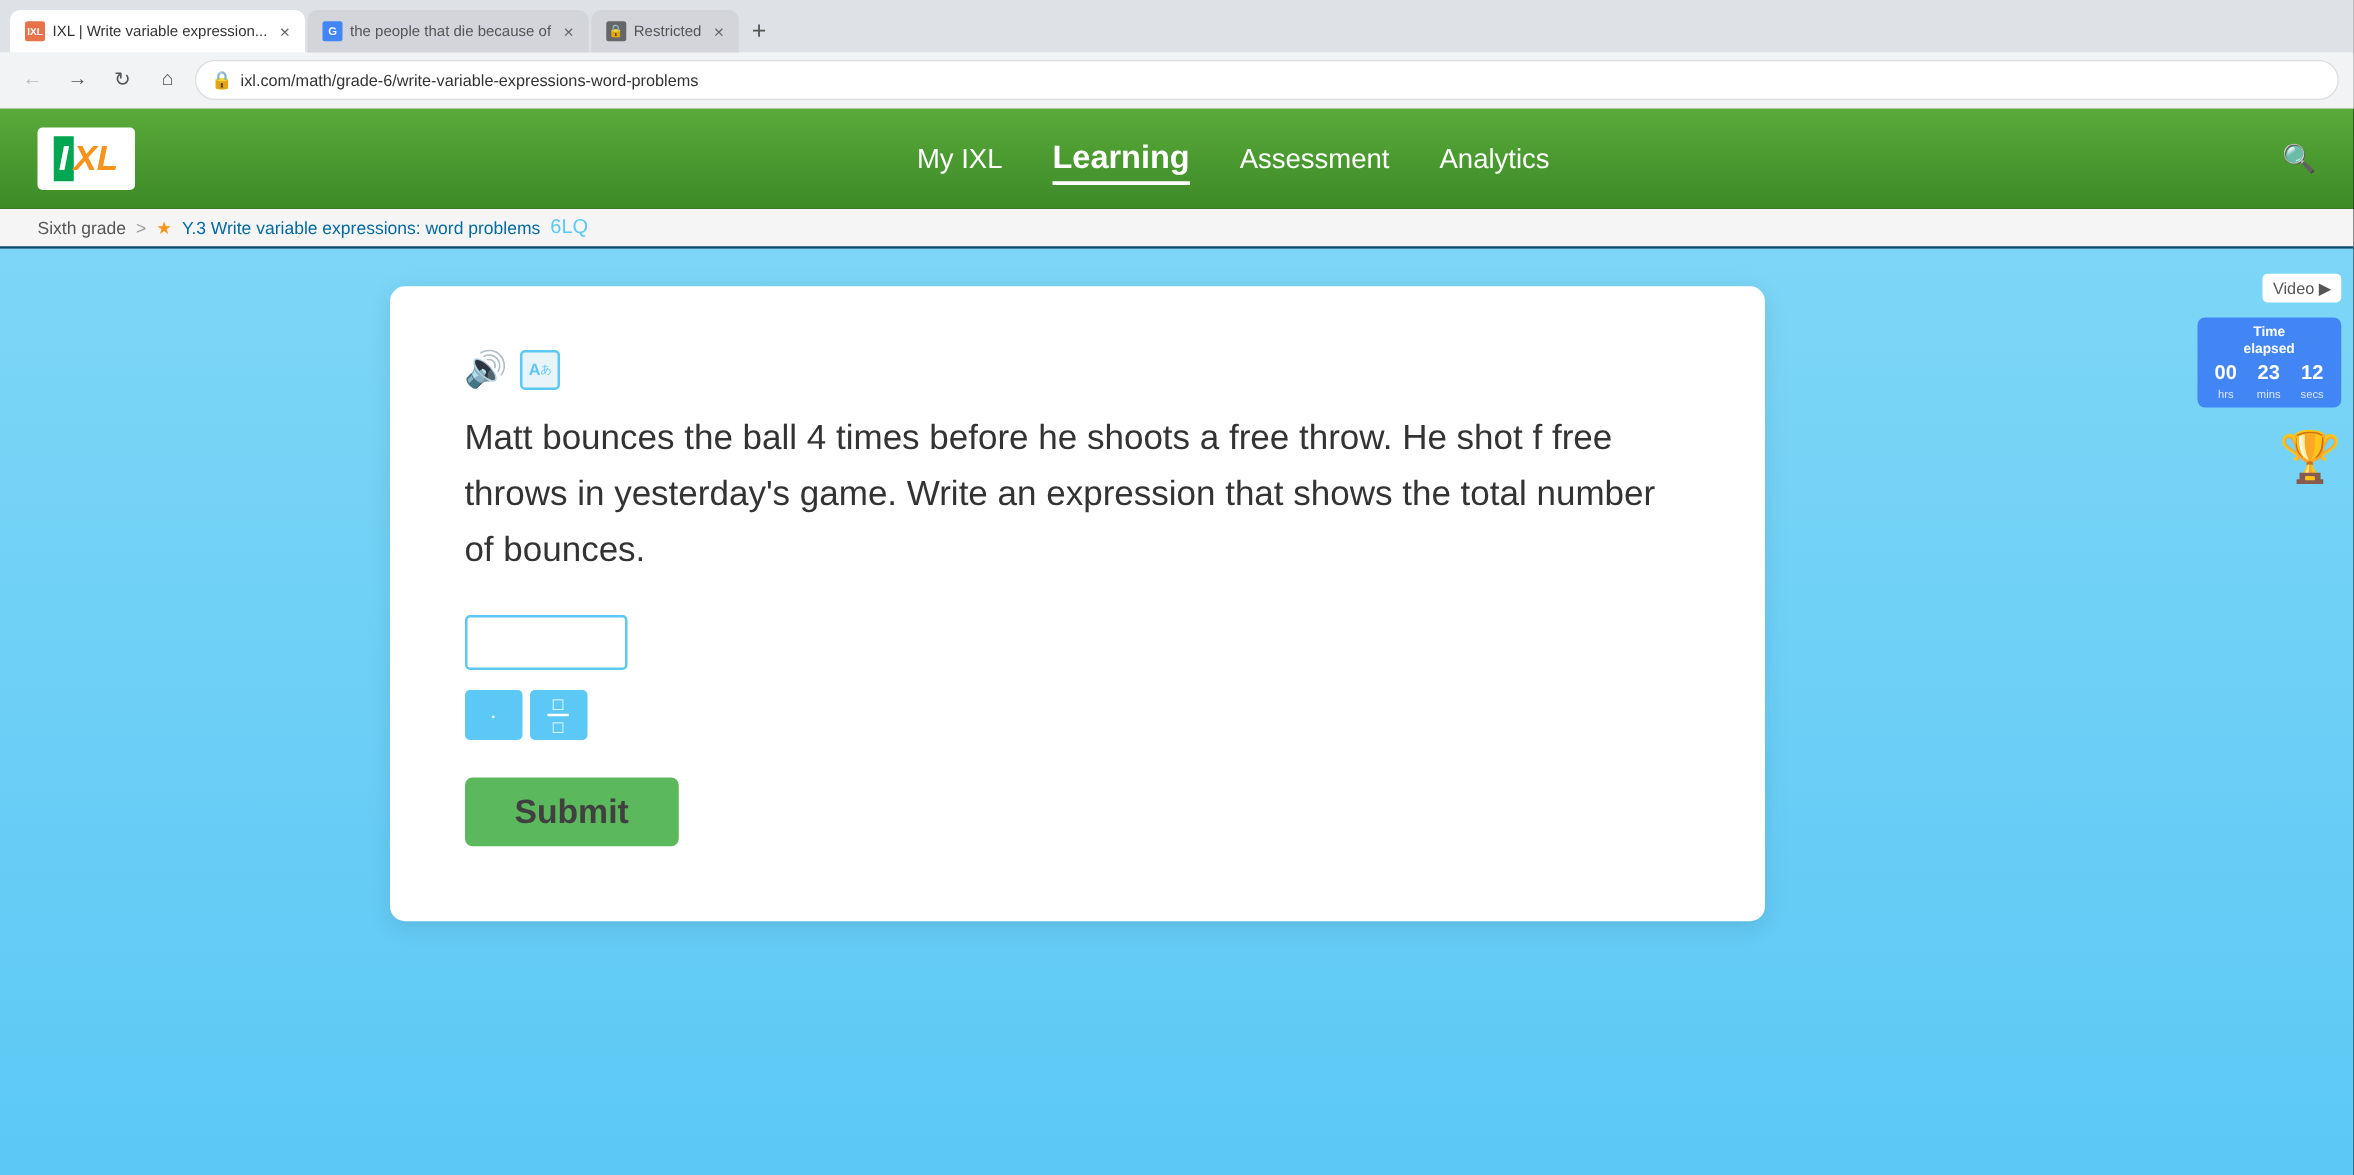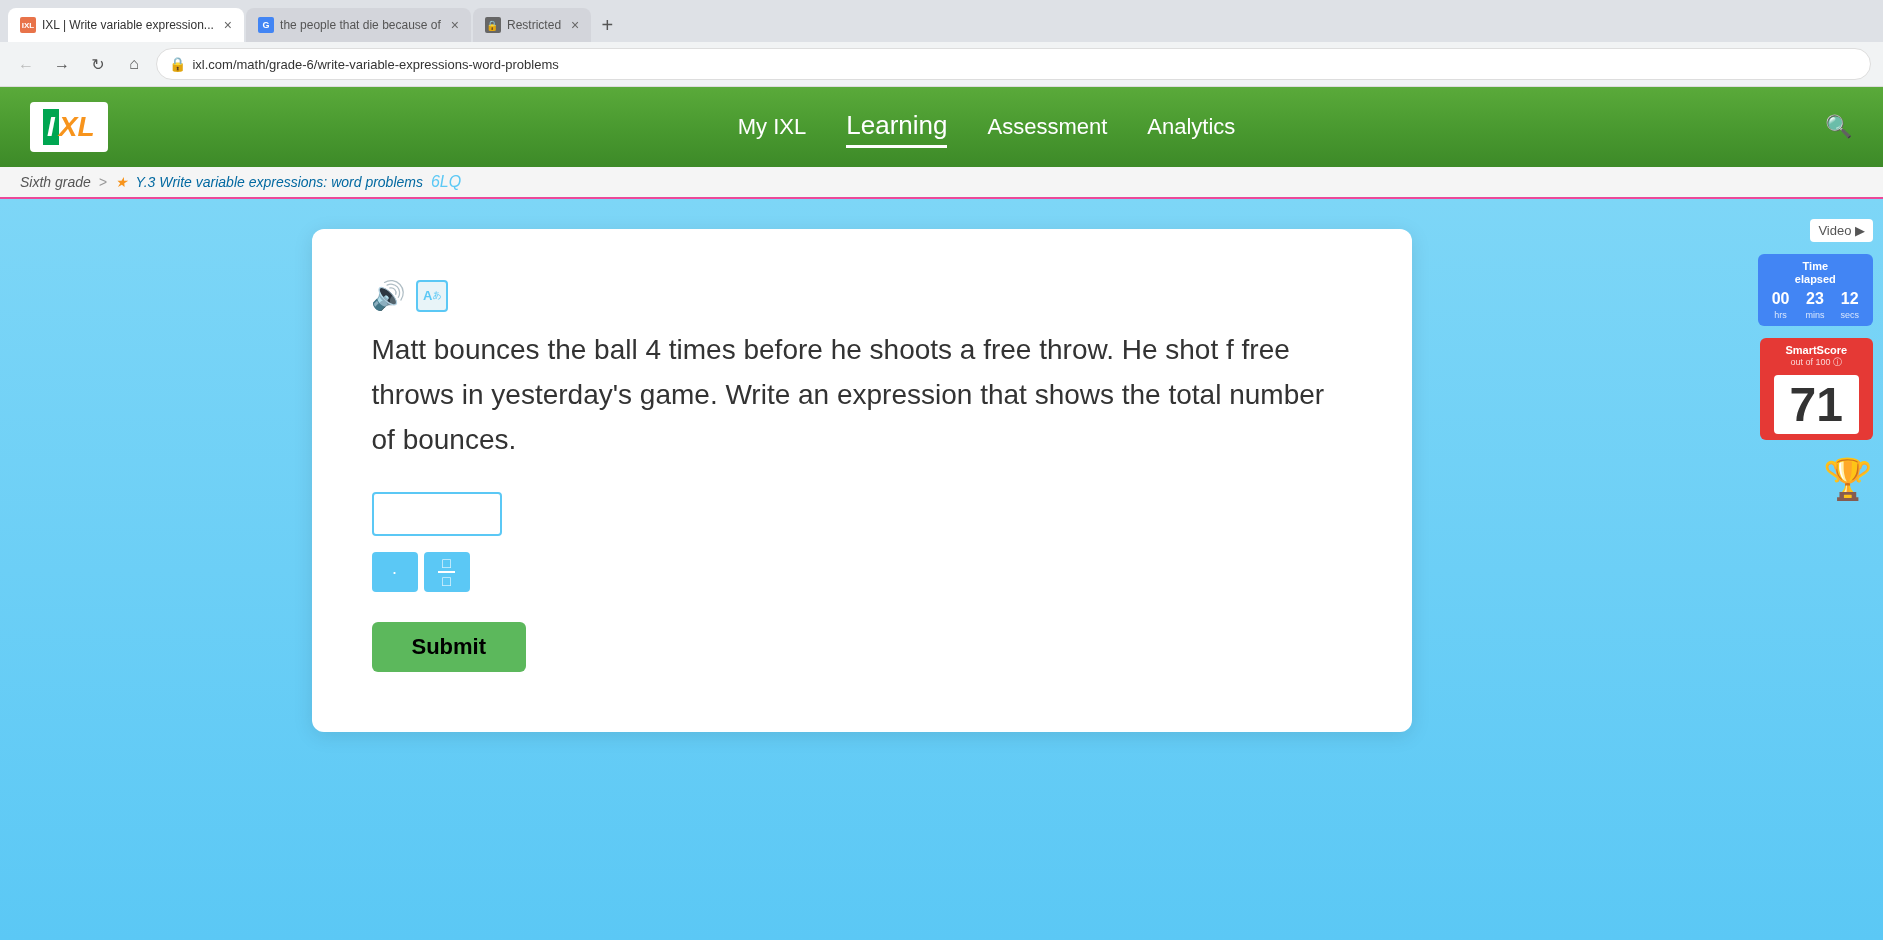--- a/index.html
+++ b/index.html
@@ -186,42 +186,41 @@
     .nav-item {
       color: white;
       font-size: 22px;
       font-weight: 500;
       cursor: pointer;
       padding: 4px 0;
       text-decoration: none;
     }
 
     .nav-item.active {
-      font-weight: 400;
+      font-weight: 700;
       font-size: 24px;
       border-bottom: 3px solid white;
     }
 
     .header-search {
       color: white;
       font-size: 22px;
       cursor: pointer;
     }
 
     
     .breadcrumb-bar {
       background: #f5f5f5;
-      border-bottom: 2px solid #ec4899;
-      padding: 6px 20px;
+      border-bottom: 2px solid #0c4a6e;
+      padding: 6px 30px;
       display: flex;
       align-items: center;
       gap: 8px;
       font-size: 14px;
       color: #555;
-      font-style: italic;
     }
 
     .breadcrumb-link {
       color: #555;
       text-decoration: none;
       cursor: pointer;
     }
 
     .breadcrumb-sep {
       color: #999;
@@ -329,25 +328,25 @@
       color: white;
       font-size: 18px;
       cursor: pointer;
       display: flex;
       align-items: center;
       justify-content: center;
     }
 
     .submit-btn {
       background: #5cb85c;
-      color: #000000;
+      color: #404040;
       border: none;
       border-radius: 6px;
       padding: 12px 40px;
-      font-size: 22px;
+      font-size: 27px;
       font-weight: 600;
       cursor: pointer;
     }
 
     
     .right-sidebar {
       width: 160px;
       display: flex;
       flex-direction: column;
       align-items: flex-end;
@@ -594,23 +593,18 @@
             <span class="time-val">23</span>
             <span class="time-unit">mins</span>
           </div>
           <div class="time-col">
             <span class="time-val">12</span>
             <span class="time-unit">secs</span>
           </div>
         </div>
       </div>
 
-      <div class="smart-score-box">
-        <div class="ss-label">SmartScore</div>
-        <div class="ss-sublabel">out of 100 ⓘ</div>
-        <div class="ss-number">71</div>
-      </div>
 
       <div class="trophy-icon">🏆</div>
 
     </div>
   </div>
 </div>
 
 </body></html>

